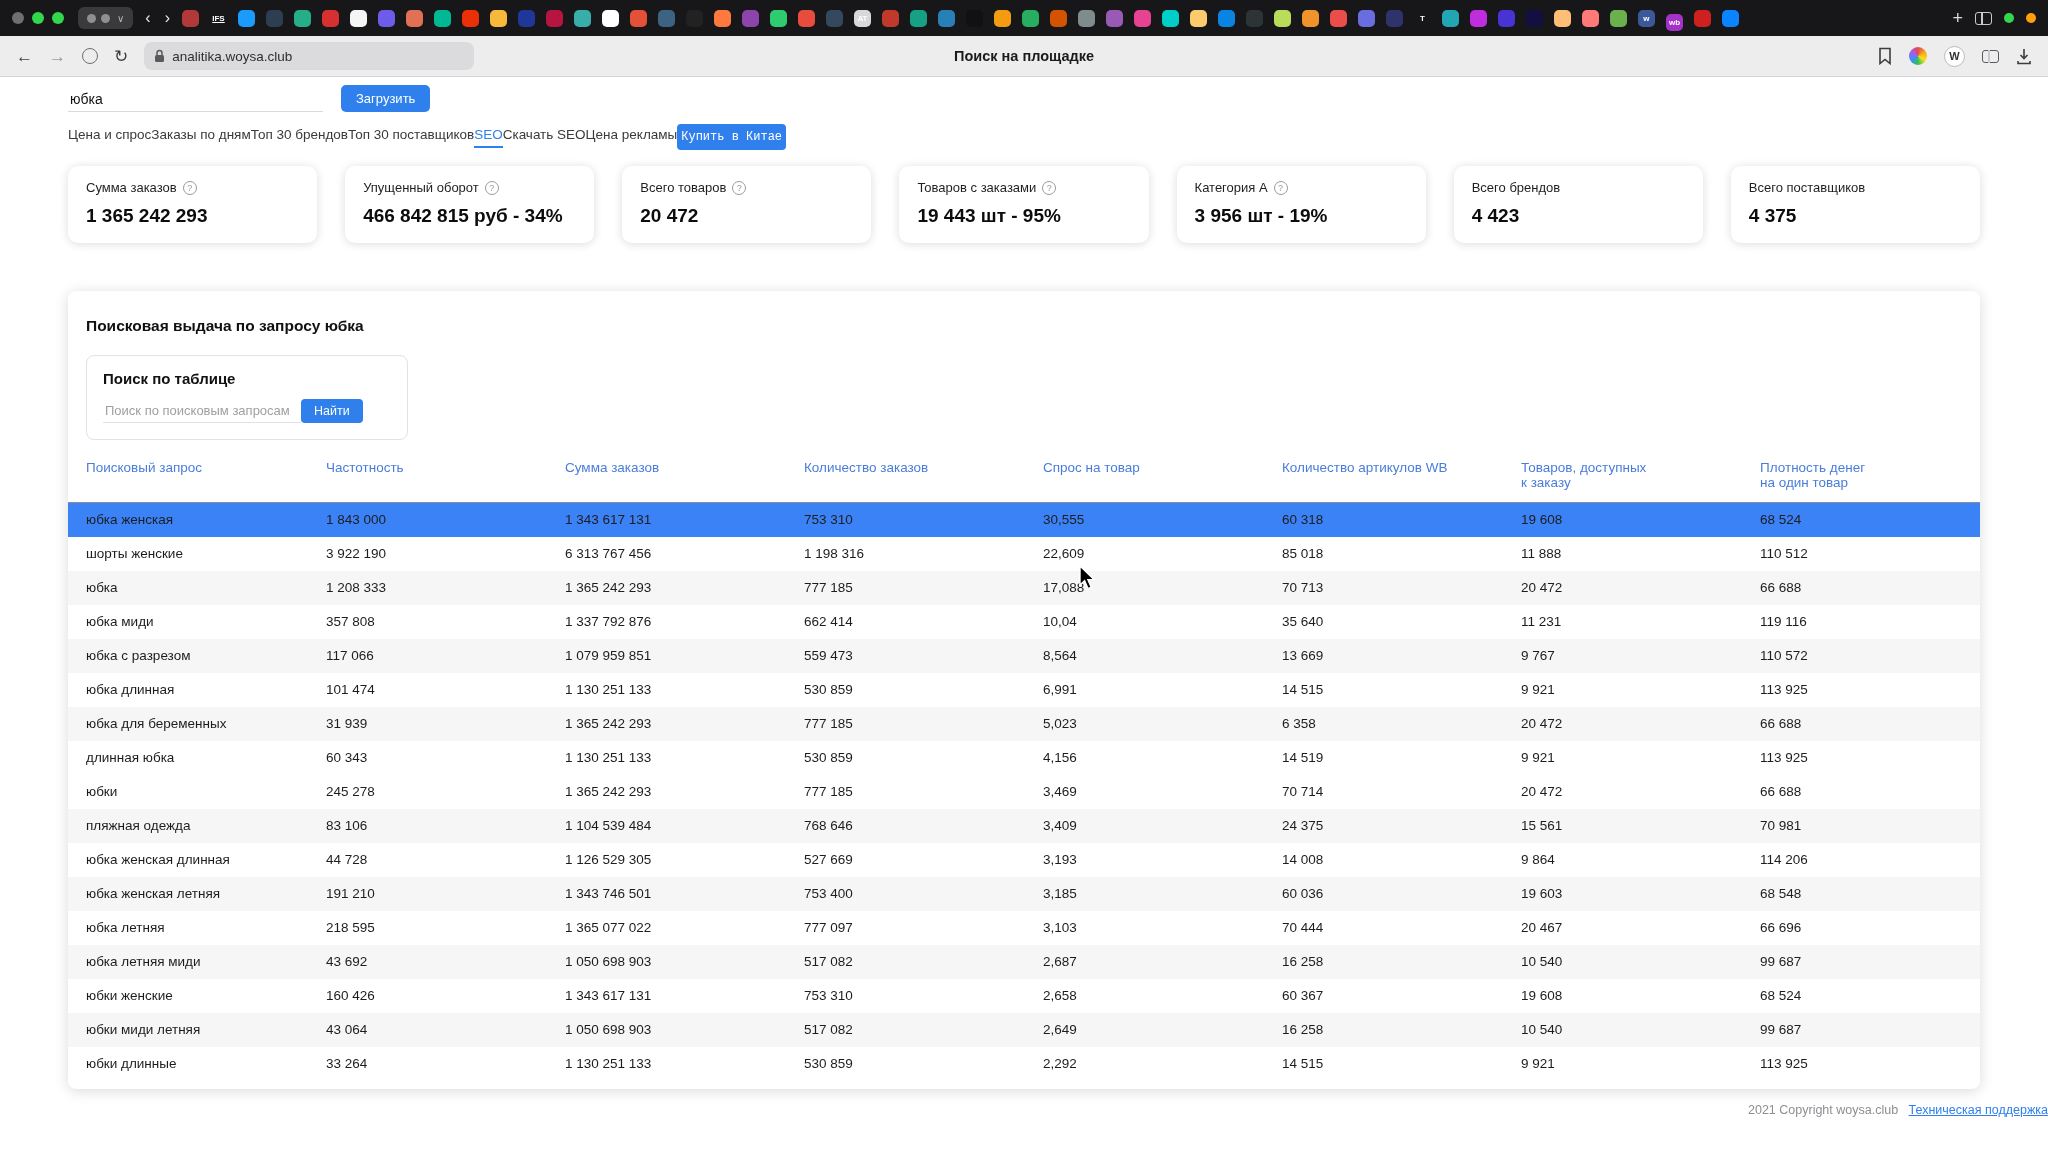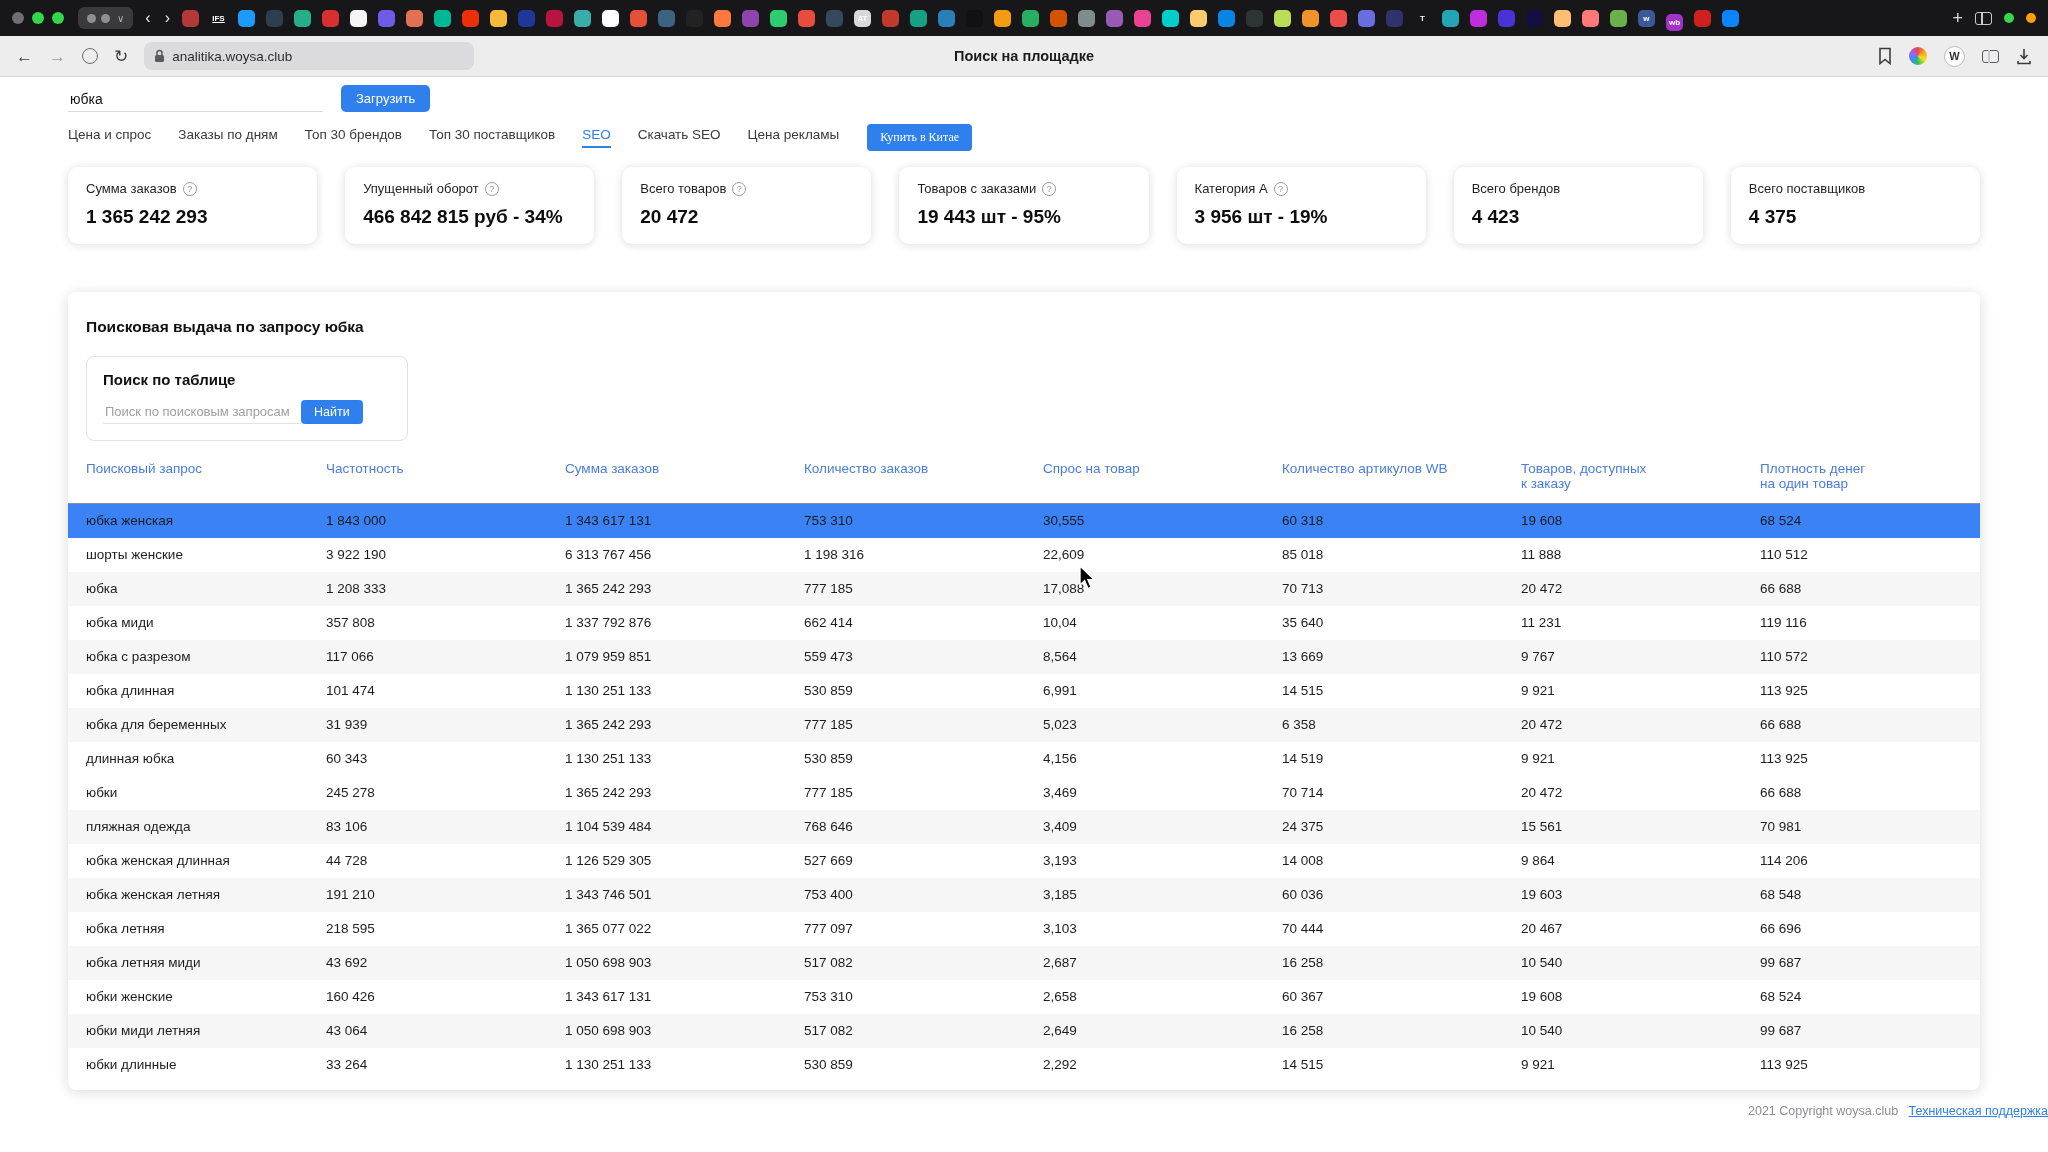--- a/index.html
+++ b/index.html
@@ -50,25 +50,25 @@
   
   .page { position: relative; height: 1075px; background: #ffffff; }
   .topbar { padding: 8px 68px 0; }
   .query-row { display: flex; align-items: flex-end; gap: 18px; }
   .query-input { width: 255px; border: none; outline: none; background: transparent;
     border-bottom: 1px solid #dadada; font-size: 14px; padding: 4px 2px; color: #111;
     font-family: inherit; }
   .btn-blue { background: #2f80ed; color: #fff; border: none; border-radius: 5px;
     font-size: 13px; padding: 6px 15px; font-family: inherit; cursor: pointer; }
   .tabs-row { display: flex; align-items: center; margin-top: 12px; }
-  .tabs-list { display: flex; align-items: center; gap: 27px; font-size: 13.5px; color: #3a3a3c; }
+  .tabs-list { display: flex; align-items: center; font-size: 13.5px; color: #3a3a3c; }
   .tab { padding-bottom: 4px; border-bottom: 2px solid transparent; cursor: pointer; }
   .tab.active { color: #2f80ed; border-bottom-color: #2f80ed; }
   .china-btn { background: #2f80ed; color: #fff; border: none; border-radius: 4px;
-    font-size: 12px; padding: 6px 13px; margin-left: 28px; font-family: Liberation Serif, serif; }
+    font-size: 12px; padding: 6px 4px; font-family: Liberation Mono, monospace; }
   .stats-row { display: flex; gap: 28px; margin-top: 16px; }
   .stat-card { background: #fff; border-radius: 10px; box-shadow: 0 1px 10px rgba(0,0,0,.14);
     padding: 14px 18px 16px; flex: 1; min-width: 0; }
   .stat-label { font-size: 13px; color: #1f1f21; display: flex; align-items: center; gap: 6px;
     white-space: nowrap; }
   .info-q { width: 14px; height: 14px; border-radius: 50%; border: 1px solid #9a9a9e;
     color: #9a9a9e; font-size: 9px; display: inline-flex; align-items: center;
     justify-content: center; flex: 0 0 auto; }
   .stat-value { font-size: 19px; font-weight: bold; color: #0c0c0d; margin-top: 10px;
     white-space: nowrap; }

